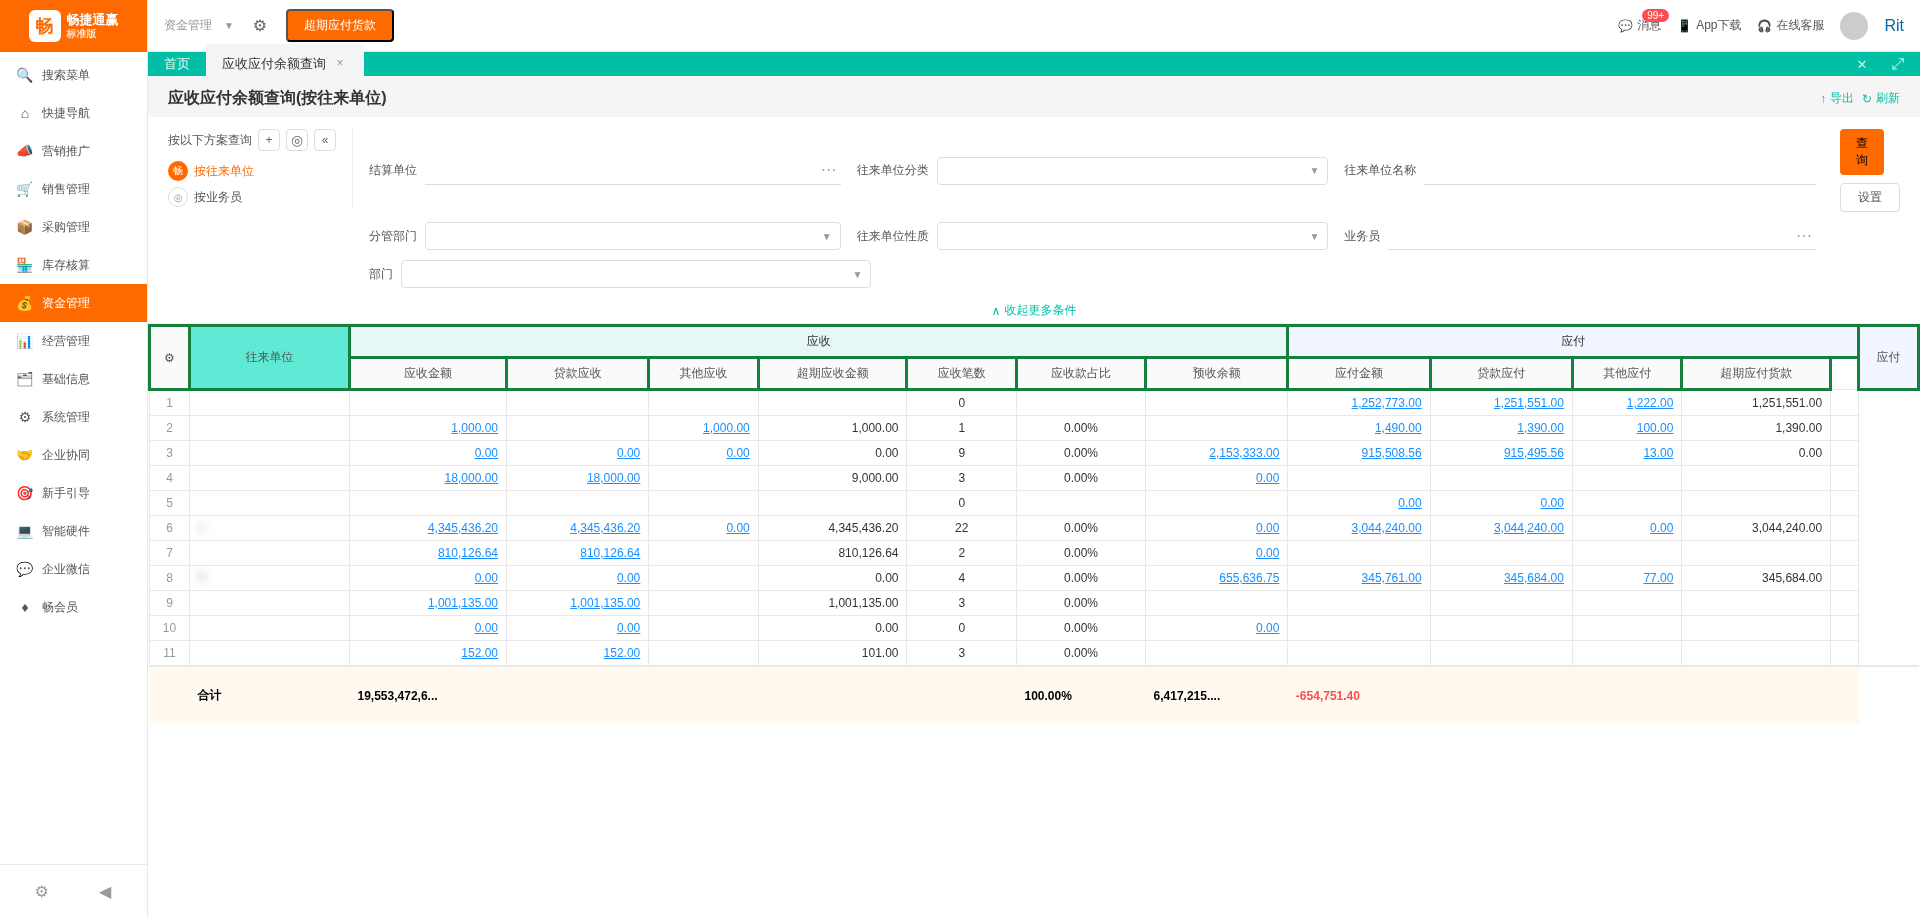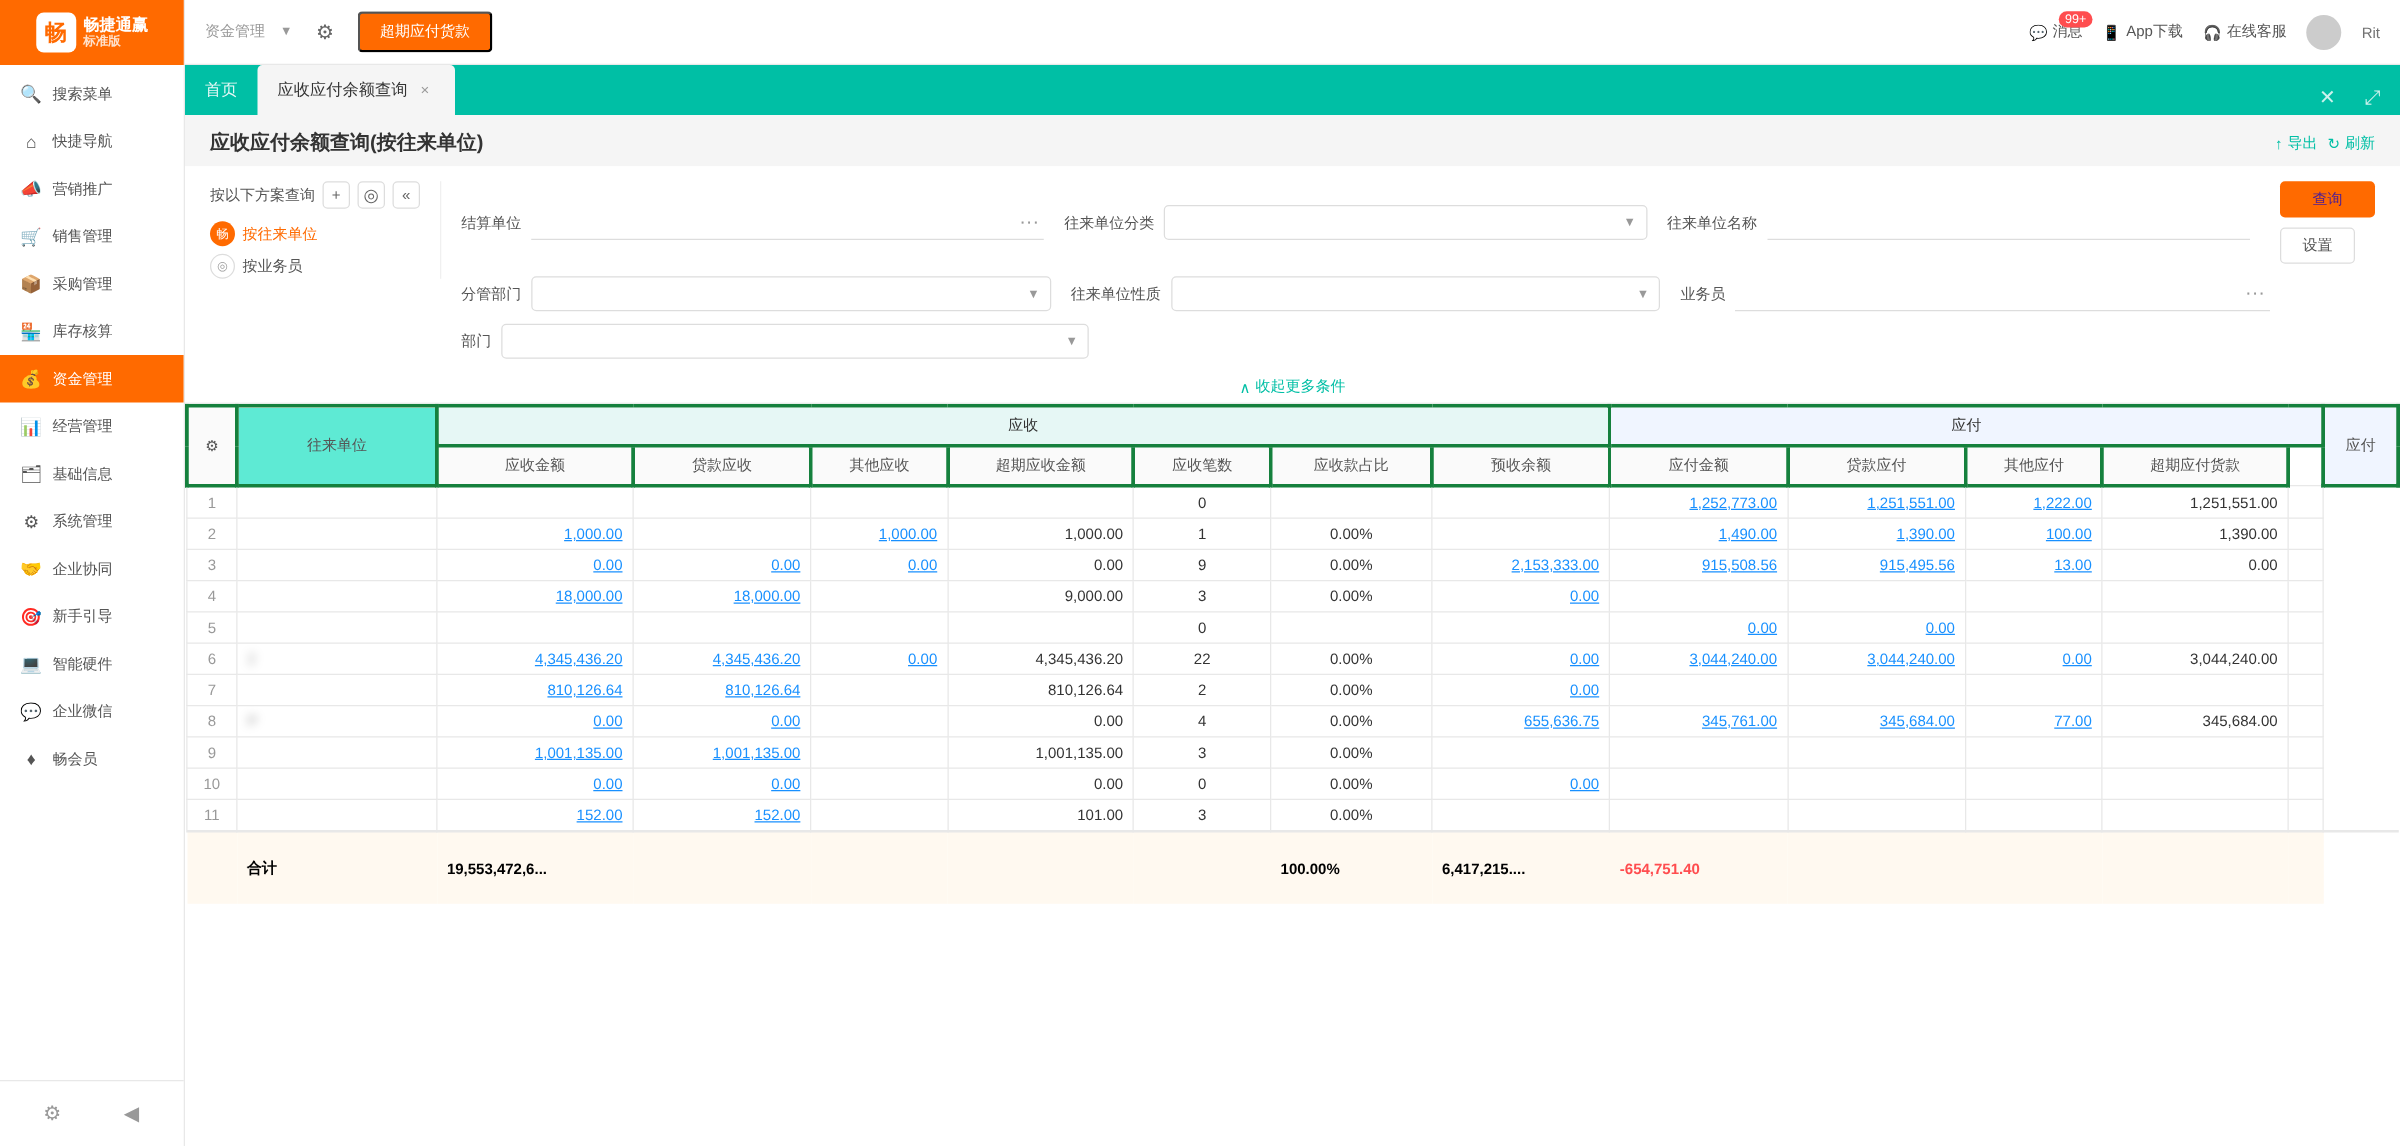--- a/index.html
+++ b/index.html
@@ -25,24 +25,24 @@
     
     .topbar { height: 52px; background: #fff; border-bottom: 1px solid #e8e8e8; display: flex; align-items: center; padding: 0 16px; gap: 12px; }
     .topbar-breadcrumb { color: #999; font-size: 12px; display: flex; align-items: center; gap: 4px; }
     .topbar-expand { color: #999; cursor: pointer; }
     .topbar-settings { width: 28px; height: 28px; display: flex; align-items: center; justify-content: center; cursor: pointer; color: #666; font-size: 16px; }
     .topbar-promo { background: #ff6a00; color: #fff; padding: 6px 16px; border-radius: 4px; font-size: 12px; cursor: pointer; white-space: nowrap; }
     .topbar-right { margin-left: auto; display: flex; align-items: center; gap: 16px; color: #555; font-size: 12px; }
     .topbar-right-item { display: flex; align-items: center; gap: 4px; cursor: pointer; position: relative; }
     .badge { background: #ff4d4f; color: #fff; border-radius: 10px; padding: 1px 5px; font-size: 10px; position: absolute; top: -8px; right: -8px; }
     .topbar-avatar { width: 28px; height: 28px; background: #ccc; border-radius: 50%; }
-    .topbar-username { color: #737373; font-size: 12px; }
-
-    
-    .tabbar { height: 40px; background: #00bfa5; display: flex; align-items: flex-end; padding: 0 0; }
+    .topbar-username { color: #0369a1; font-size: 16px; }
+
+    
+    .tabbar { height: 24px; background: #00bfa5; display: flex; align-items: center; padding: 0 0; font-family: Liberation Mono, monospace; }
     .tab { height: 40px; display: flex; align-items: center; padding: 0 16px; cursor: pointer; font-size: 13px; color: rgba(255,255,255,0.8); gap: 6px; }
     .tab.home { background: transparent; color: rgba(255,255,255,0.9); }
     .tab.active { background: #f5f5f5; color: #333; border-radius: 4px 4px 0 0; }
     .tab .tab-close { width: 16px; height: 16px; display: flex; align-items: center; justify-content: center; color: #999; font-size: 12px; border-radius: 50%; }
     .tabbar-actions { margin-left: auto; display: flex; align-items: center; gap: 8px; padding-right: 8px; }
     .tabbar-action { color: rgba(255,255,255,0.8); cursor: pointer; font-size: 16px; width: 28px; height: 28px; display: flex; align-items: center; justify-content: center; }
 
     
     .content { flex: 1; background: #f5f5f5; overflow: hidden; display: flex; flex-direction: column; }
 
@@ -62,21 +62,21 @@
     tbody td { border: 1px solid #e8e8e8; padding: 5px 8px; text-align: right; white-space: nowrap; color: #333; }
     tbody td.td-left { text-align: left; }
     tbody td.td-center { text-align: center; }
     tbody td.link { color: #1890ff; text-decoration: underline; cursor: pointer; }
     .table-footer { background: #fff9f0; border-top: 2px solid #e8e8e8; }
     .table-footer td { font-weight: bold; padding: 20px 8px; }
     .row-num { color: #999; text-align: center; }
     .blurred { color: transparent; text-shadow: 0 0 8px rgba(0,0,0,0.4); user-select: none; }
 
     
-    .btn-query { background: #ff6a00; color: #4c1d95; border: none; border-radius: 4px; padding: 6px 16px; font-size: 12px; cursor: pointer; width: 76px; }
+    .btn-query { background: #ff6a00; color: #000000; border: none; border-radius: 4px; padding: 6px 16px; font-size: 12px; cursor: pointer; width: 44px; }
     .btn-settings { background: #fff; color: #555; border: 1px solid #ddd; border-radius: 4px; padding: 5px 16px; font-size: 12px; cursor: pointer; width: 60px; margin-top: 4px; }
 
     .dropdown-arrow { font-size: 10px; color: #999; }
     .filter-top { background: #fff; padding: 12px 20px 4px; border-bottom: 1px solid #f0f0f0; }
   </style>
 </head>
 <body>
 
 <div class="sidebar">
   <div class="sidebar-logo">

